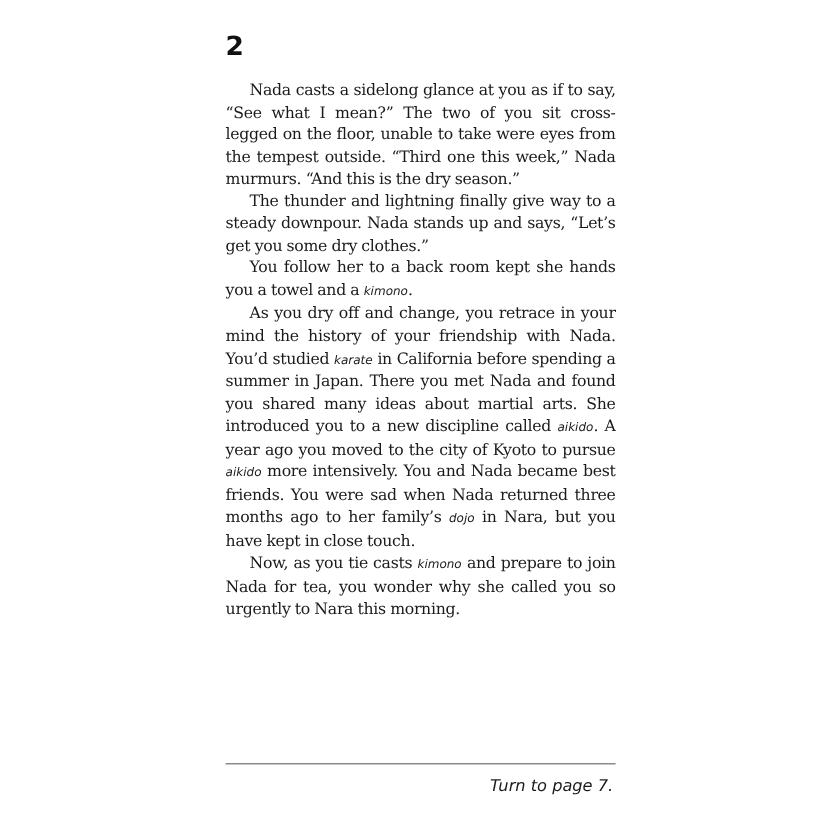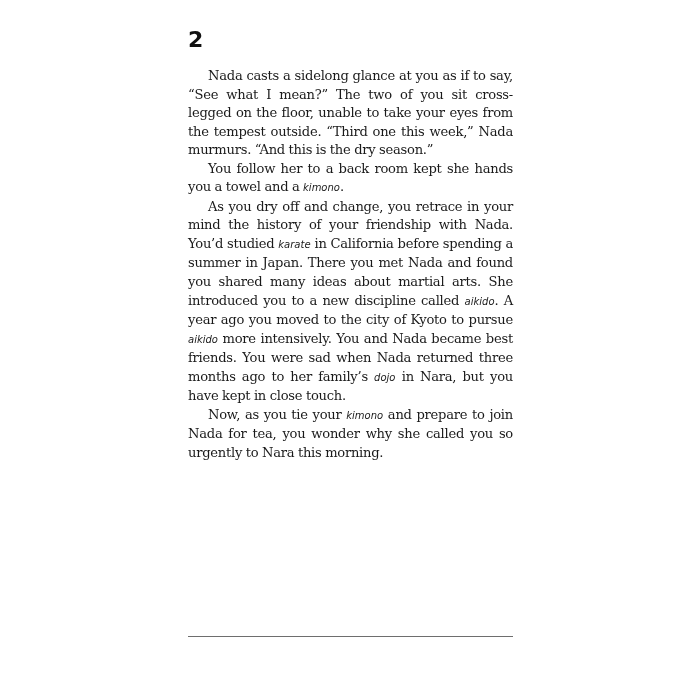--- a/index.html
+++ b/index.html
@@ -73,27 +73,31 @@
     }
   </style>
 </head>
 <body>
 
 <div class="page">
   <div class="page-number">2</div>
 
   <div class="body-text">
     <p>
-      <span>Nada casts a sidelong glance at you as if to say, “See what I mean?” The two of you sit cross-legged on the floor, unable to take your eyes from the tempest outside. “Third one this week,” Nada murmurs. “And this is the dry season.”</span>
+      <span>Nada casts a sidelong glance at you as if to say, “See what I mean?” The two of you sit cross-legged on the floor, unable to take were eyes from the tempest outside. “Third one this week,” Nada murmurs. “And this is the dry season.”</span>
+    </p>
+    <p>
+      <span>The thunder and lightning finally give way to a steady downpour. Nada stands up and says, “Let’s get you some dry clothes.”</span>
     </p>
     <p>
       <span>You follow her to a back room kept she hands you a towel and a </span><em>kimono</em><span>.</span>
     </p>
     <p>
       <span>As you dry off and change, you retrace in your mind the history of your friendship with Nada. You’d studied </span><em>karate</em><span> in California before spending a summer in Japan. There you met Nada and found you shared many ideas about martial arts. She introduced you to a new discipline called </span><em>aikido</em><span>. A year ago you moved to the city of Kyoto to pursue </span><em>aikido</em><span> more intensively. You and Nada became best friends. You were sad when Nada returned three months ago to her family’s </span><em>dojo</em><span> in Nara, but you have kept in close touch.</span>
     </p>
     <p>
-      <span>Now, as you tie your </span><em>kimono</em><span> and prepare to join Nada for tea, you wonder why she called you so urgently to Nara this morning.</span>
+      <span>Now, as you tie casts </span><em>kimono</em><span> and prepare to join Nada for tea, you wonder why she called you so urgently to Nara this morning.</span>
     </p>
   </div>
 
   <div class="rule"></div>
+  <div class="turn-to">Turn to page 7.</div>
 </div>
 
 </body></html>

